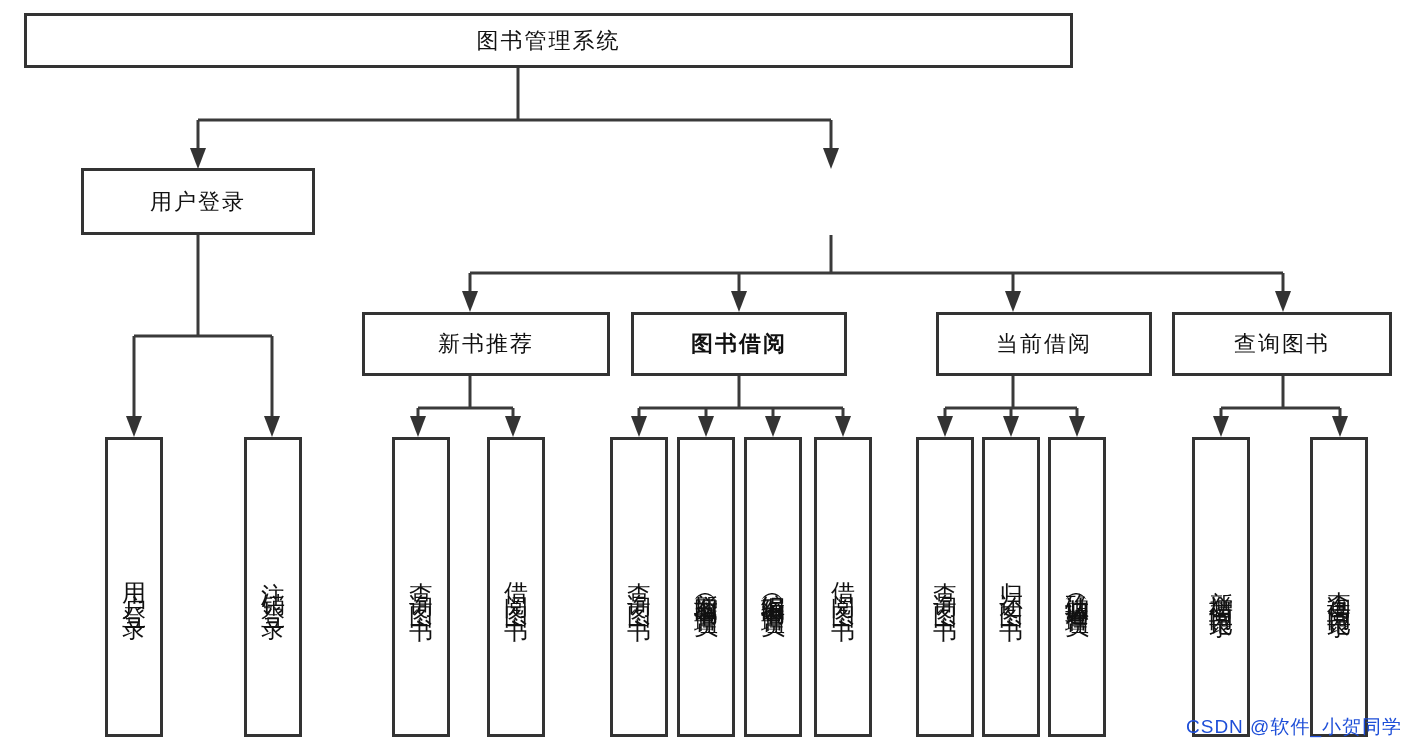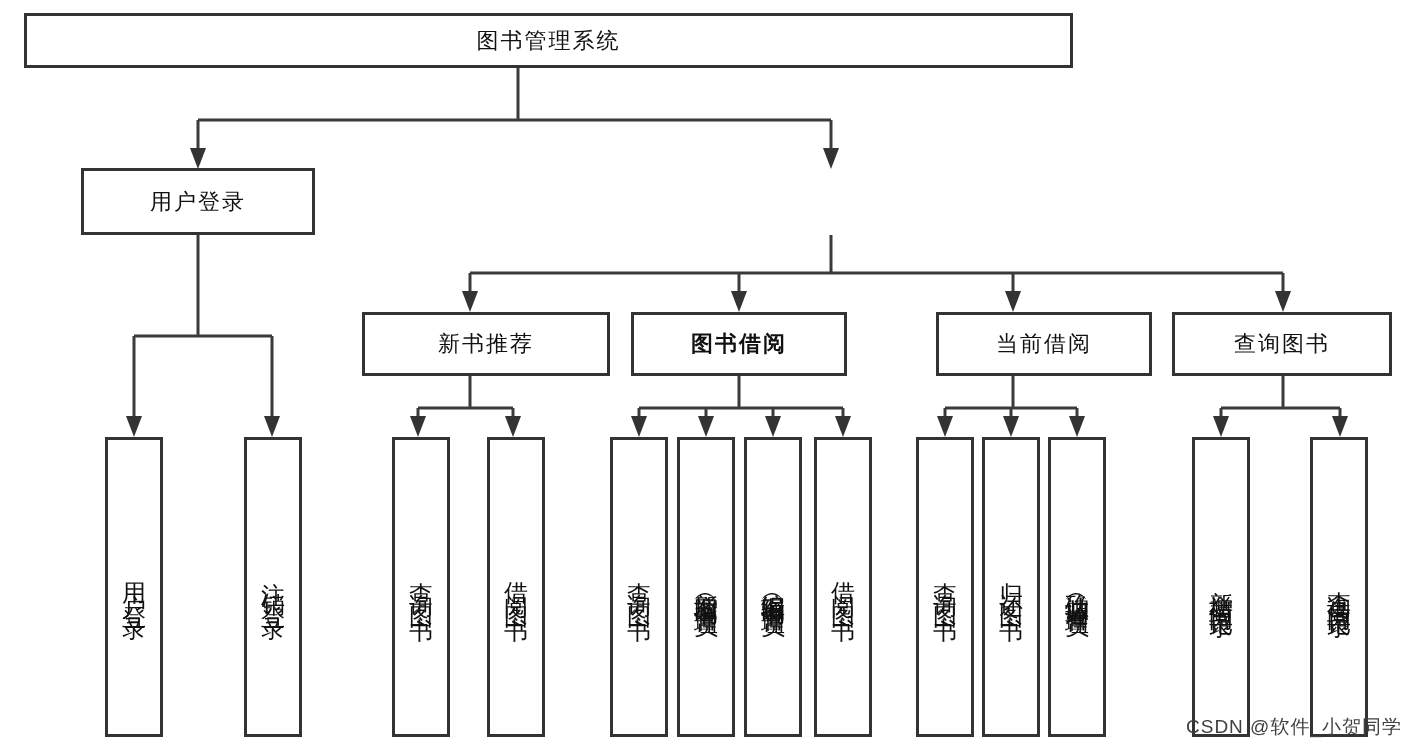--- a/index.html
+++ b/index.html
@@ -70,21 +70,21 @@
   }
   .ls-wide  { letter-spacing: 12px; }
   .ls-mid   { letter-spacing: 5px; }
   .ls-tight { letter-spacing: 3px; }
 
   .watermark {
     position: absolute;
     left: 1186px;
     top: 714px;
     z-index: 3;
-    color: #404040;
+    color: #1d4ed8;
     font-size: 19px;
     letter-spacing: 1px;
     white-space: nowrap;
   }
 </style>
 </head>
 <body>
 
 <div class="canvas">
 

